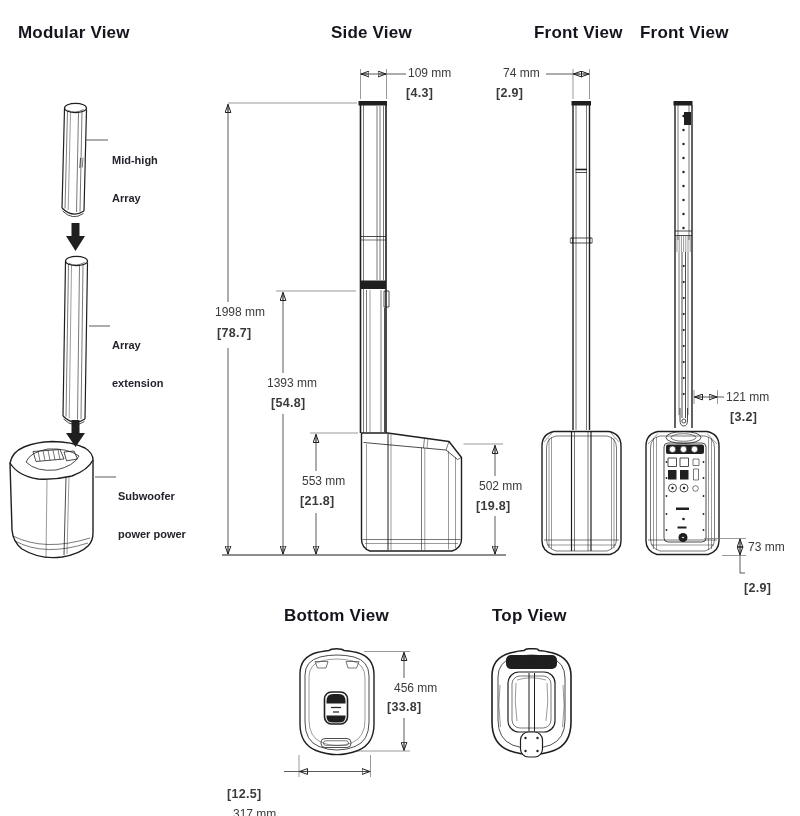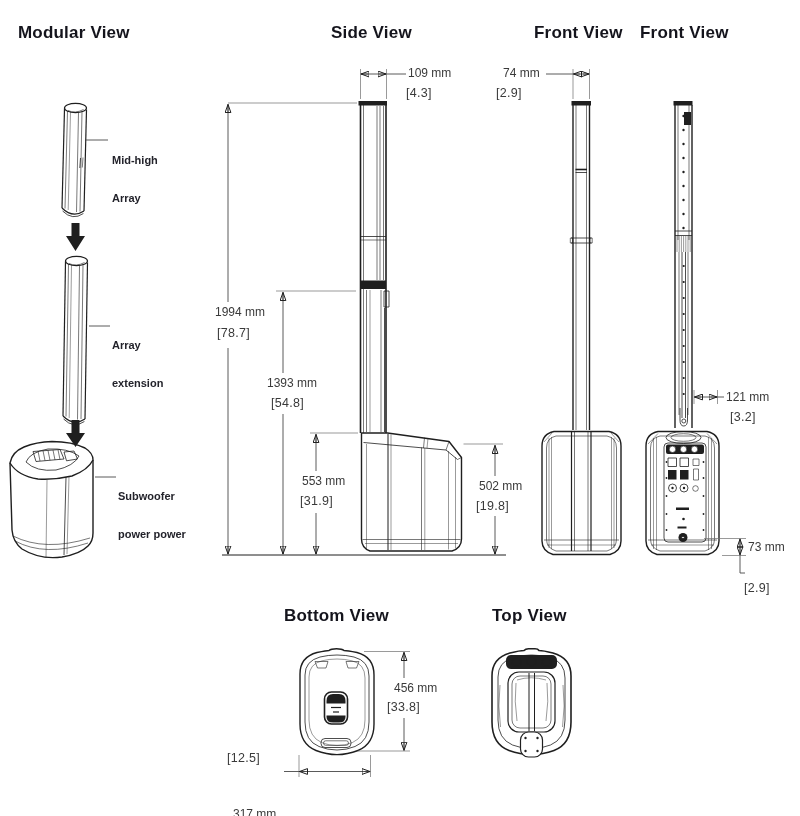--- a/index.html
+++ b/index.html
@@ -10,21 +10,21 @@
   .art .fill{fill:#1f1f1f;stroke:none;}
   .art .wfill{fill:#ffffff;}
   .art .dim{stroke:#474747;stroke-width:0.9;}
   .art .ext{stroke:#6e6e6e;stroke-width:0.7;}
   .art .lead{stroke:#5a5a5a;stroke-width:1;}
   .s16{stroke-width:1.6;} .s14{stroke-width:1.4;} .s12{stroke-width:1.2;}
   .s10{stroke-width:1;} .s08{stroke-width:0.8;} .s06{stroke-width:0.6;} .s04{stroke-width:0.45;}
   .txt{position:absolute;white-space:pre;}
   .title{font-size:17px;font-weight:700;color:#14141c;letter-spacing:.2px;}
   .dimtxt{font-size:12px;color:#3a3a3a;text-align:center;}
-  .brtxt{font-size:12.5px;color:#3a3a3a;letter-spacing:.3px;}
+  .brtxt{font-size:12.5px;color:#3a3a3a;letter-spacing:.3px;font-weight:bold;}
   .lbl{font-size:11px;font-weight:700;color:#23232b;line-height:12.5px;}
 </style>
 </head>
 <body>
 
 <div class="page">
 
 <svg class="art" width="800" height="816" viewBox="0 0 800 816">
   <defs>
     <marker id="ah" markerUnits="userSpaceOnUse" markerWidth="9" markerHeight="7" refX="8.4" refY="3.5" orient="auto">
@@ -403,29 +403,29 @@
   </div>
   <div class="txt lbl" style="left:118px;top:465px">
     <div>Subwoofer</div>
     <div>power power</div>
   </div>
 
   <div class="txt dimtxt" style="left:408px;top:66px">109 mm</div>
   <div class="txt brtxt" style="left:406px;top:86px">[4.3]</div>
   <div class="txt dimtxt" style="left:503px;top:66px">74 mm</div>
   <div class="txt brtxt" style="left:496px;top:86px">[2.9]</div>
-  <div class="txt dimtxt" style="left:215px;top:305px">1994 mm</div>
+  <div class="txt dimtxt" style="left:215px;top:305px">1998 mm</div>
   <div class="txt brtxt" style="left:217px;top:326px">[78.7]</div>
   <div class="txt dimtxt" style="left:267px;top:376px">1393 mm</div>
   <div class="txt brtxt" style="left:271px;top:396px">[54.8]</div>
   <div class="txt dimtxt" style="left:302px;top:474px">553 mm</div>
-  <div class="txt brtxt" style="left:300px;top:494px">[31.9]</div>
+  <div class="txt brtxt" style="left:300px;top:494px">[21.8]</div>
   <div class="txt dimtxt" style="left:479px;top:479px">502 mm</div>
   <div class="txt brtxt" style="left:476px;top:499px">[19.8]</div>
   <div class="txt dimtxt" style="left:726px;top:390px">121 mm</div>
   <div class="txt brtxt" style="left:730px;top:410px">[3.2]</div>
   <div class="txt dimtxt" style="left:748px;top:540px">73 mm</div>
   <div class="txt brtxt" style="left:744px;top:581px">[2.9]</div>
   <div class="txt dimtxt" style="left:394px;top:681px">456 mm</div>
   <div class="txt brtxt" style="left:387px;top:700px">[33.8]</div>
   <div class="txt dimtxt" style="left:233px;top:807px">317 mm</div>
-  <div class="txt brtxt" style="left:227px;top:751px">[12.5]</div>
+  <div class="txt brtxt" style="left:227px;top:787px">[12.5]</div>
 </div>
 
 </body></html>

